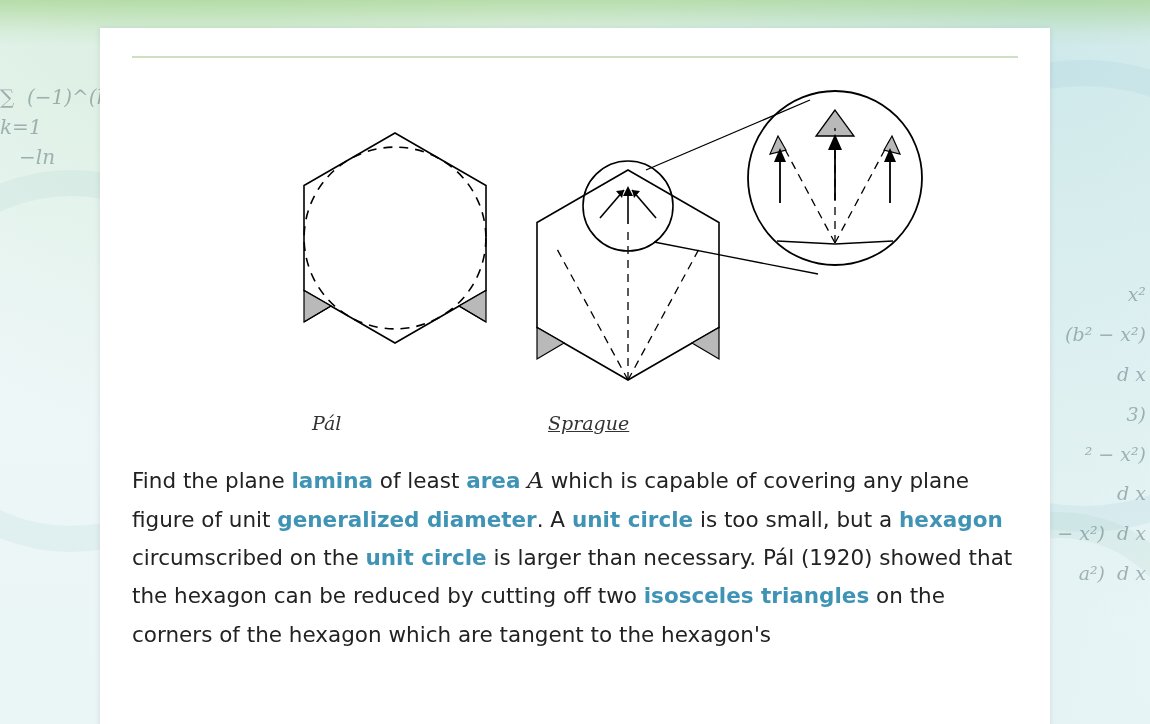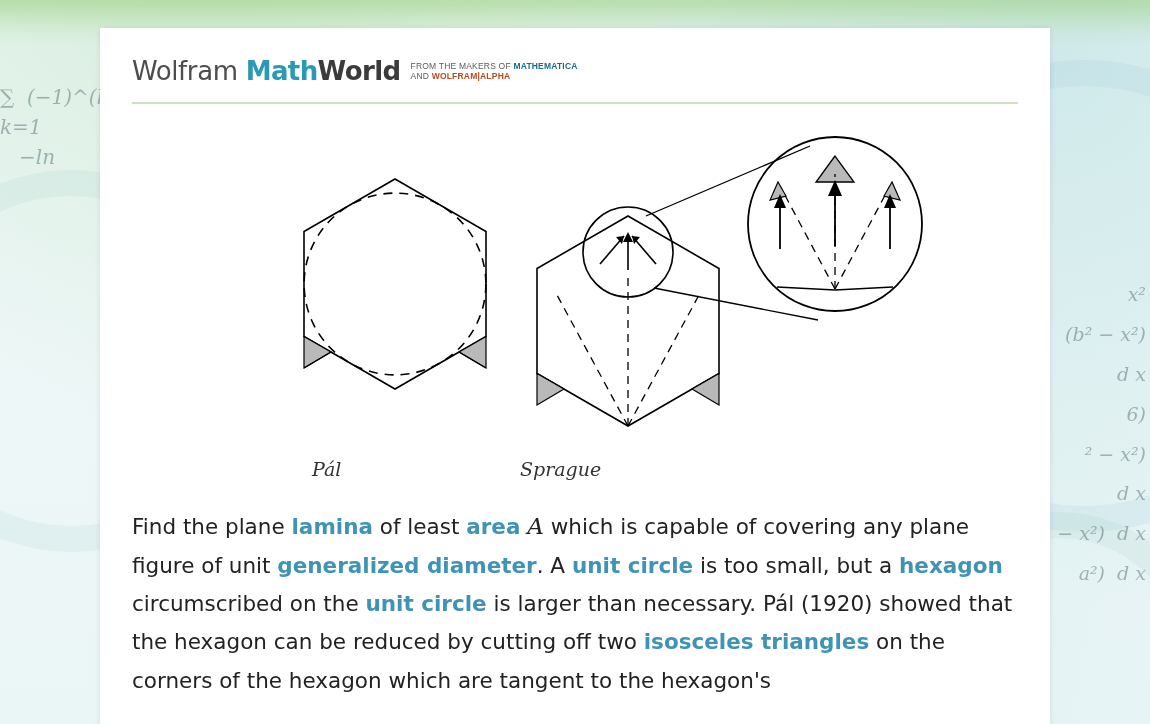--- a/index.html
+++ b/index.html
@@ -160,38 +160,30 @@
   <div class="bg-top-green"></div>
   <div class="bg-swirl a"></div>
   <div class="bg-swirl b"></div>
   <div class="bg-swirl c"></div>
   <div class="bg-math left">∑  (−1)^(k−1)
 k=1
    −ln</div>
   <div class="bg-math right">x²
 (b² − x²)
   d x
-6)
+3)
 ² − x²)
   d x
 − x²)  d x
 a²)  d x</div>
 </div>
 
 <div class="page">
   <div class="content">
 
-    <div class="logo-row">
-      <span class="logo-wolfram">Wolfram</span>
-      <span class="logo-math"><span>Math</span><span class="logo-world">World</span></span>
-      <span class="logo-tag">
-        <div class="l1"><span>FROM THE MAKERS OF </span><b>MATHEMATICA</b></div>
-        <div class="l2"><span>AND </span><b>WOLFRAM|ALPHA</b></div>
-      </span>
-    </div>
 
     <div class="title-rule"></div>
 
     <div class="figure">
       <svg width="790" height="340" viewBox="0 0 790 340">
         <g fill="none" stroke="#000" stroke-width="1.6">
 
           <polygon points="215,55 306,107.5 306,212.5 215,265 124,212.5 124,107.5"></polygon>
 
           <circle cx="215" cy="160" r="90.9" stroke-dasharray="9,7"></circle>
@@ -249,20 +241,20 @@
             <line x1="655" y1="122" x2="655" y2="62"></line>
             <polygon points="655,56 648,72 662,72" fill="#000" stroke="none"></polygon>
             <line x1="710" y1="125" x2="710" y2="75"></line>
             <polygon points="710,70 704,84 716,84" fill="#000" stroke="none"></polygon>
           </g>
         </g>
       </svg>
 
       <div style="position:relative;height:34px;margin-top:-6px;">
         <div class="fig-caption" style="position:absolute;left:180px;top:0;">Pál</div>
-        <div class="fig-caption" style="position:absolute;left:388px;top:0;">Sprague</div>
+        <div class="fig-caption" style="position:absolute;left:416px;top:0;text-decoration:underline;">Sprague</div>
       </div>
     </div>
 
     <p class="body-text"><span>Find the plane </span><a href="#">lamina</a><span> of least </span><a href="#">area</a><span> </span><span class="mathvar">A</span><span> which is capable of covering any plane figure of unit </span><a href="#">generalized diameter</a><span>. A </span><a href="#">unit circle</a><span> is too small, but a </span><a href="#">hexagon</a><span> circumscribed on the </span><a href="#">unit circle</a><span> is larger than necessary. Pál (1920) showed that the hexagon can be reduced by cutting off two </span><a href="#">isosceles triangles</a><span> on the corners of the hexagon which are tangent to the hexagon's </span></p>
 
   </div>
 </div>
 
 </body></html>

